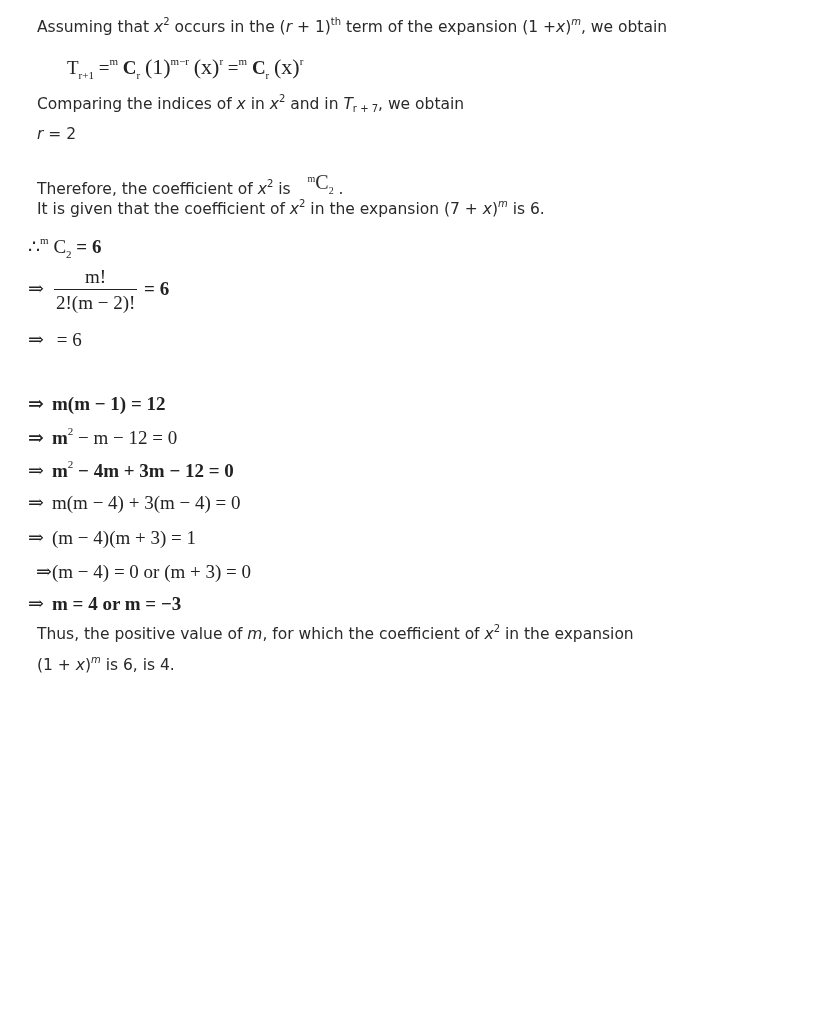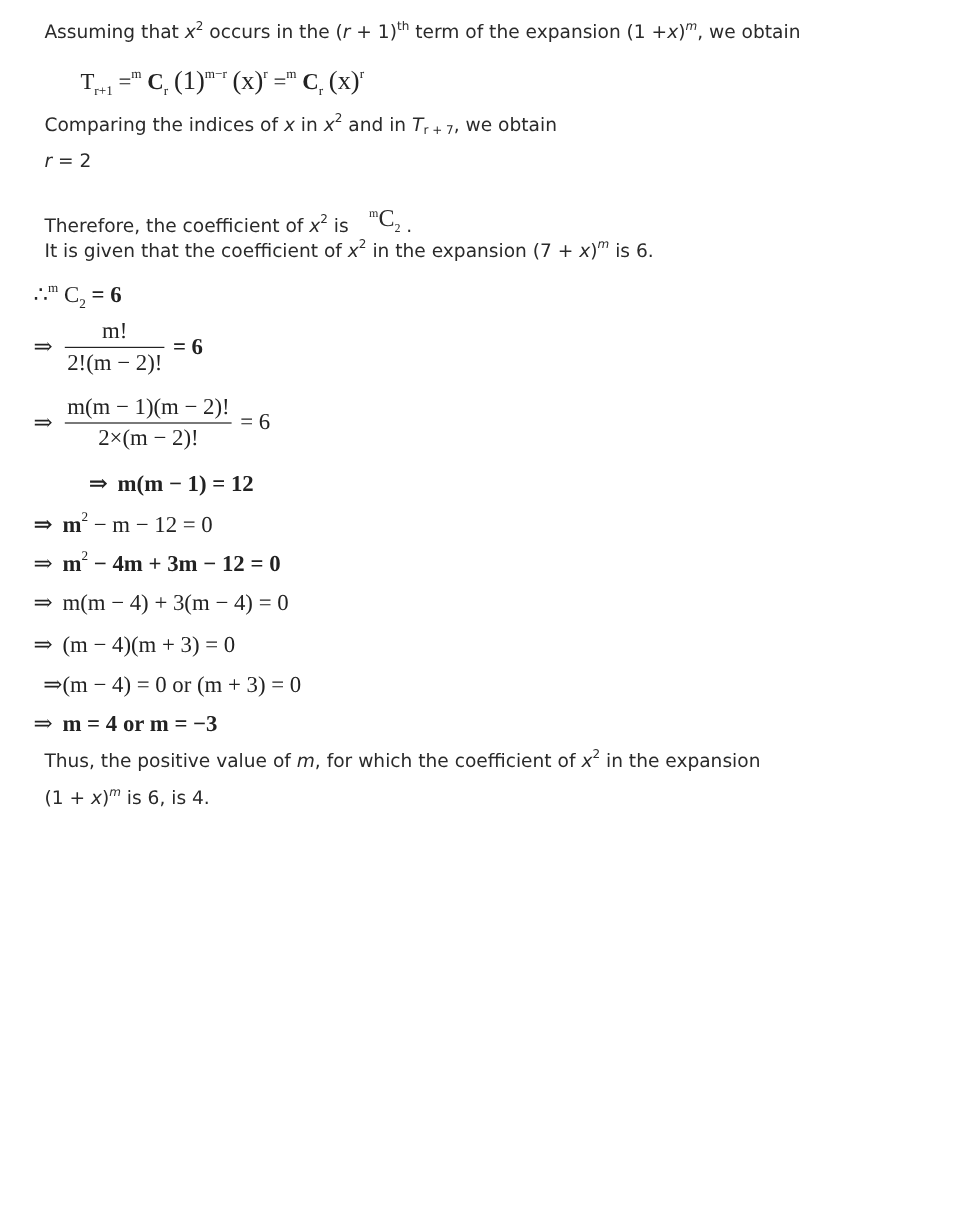--- a/index.html
+++ b/index.html
@@ -56,41 +56,41 @@
 
 <div class="math" style="top:235px;">
   <span>∴</span><span class="sup">m</span><span> C</span><span class="sub">2</span><b> = 6</b>
 </div>
 
 <div class="math" style="top:265px;">
   <span class="arrow">⇒</span><span class="frac"><span class="num">m!</span><span class="den">2!(m − 2)!</span></span><b> = 6</b>
 </div>
 
 <div class="math" style="top:328px;">
-  <span class="arrow">⇒</span><span class="frac"><span class="num">m(m − 1)(m − 2)!</span><span class="den">2×(m − 2)!</span></span><span> = 6</span>
+  <span class="arrow">⇒</span><span> = 6</span>
 </div>
 
-<div class="math" style="top:392px;margin-left:46px;">
+<div class="math" style="top:392px;">
   <b class="arrow">⇒</b><b>m(m − 1) = 12</b>
 </div>
 
 <div class="math" style="top:426px;">
   <b class="arrow">⇒</b><b>m</b><span class="sup">2</span><span> − m − 12 = 0</span>
 </div>
 
 <div class="math" style="top:459px;">
   <span class="arrow">⇒</span><b>m</b><span class="sup">2</span><b> − 4m + 3m − 12 = 0</b>
 </div>
 
 <div class="math" style="top:491px;">
   <span class="arrow">⇒</span><span>m(m − 4) + 3(m − 4) = 0</span>
 </div>
 
 <div class="math" style="top:526px;">
-  <span class="arrow">⇒</span><span>(m − 4)(m + 3) = 0</span>
+  <span class="arrow">⇒</span><span>(m − 4)(m + 3) = 1</span>
 </div>
 
 <div class="math" style="top:560px;text-align:right;">
   <span class="arrow">⇒</span><span>(m − 4) = 0 or  (m + 3) = 0</span>
 </div>
 
 <div class="math" style="top:592px;">
   <span class="arrow">⇒</span><b>m = 4 or m = −3</b>
 </div>
 

